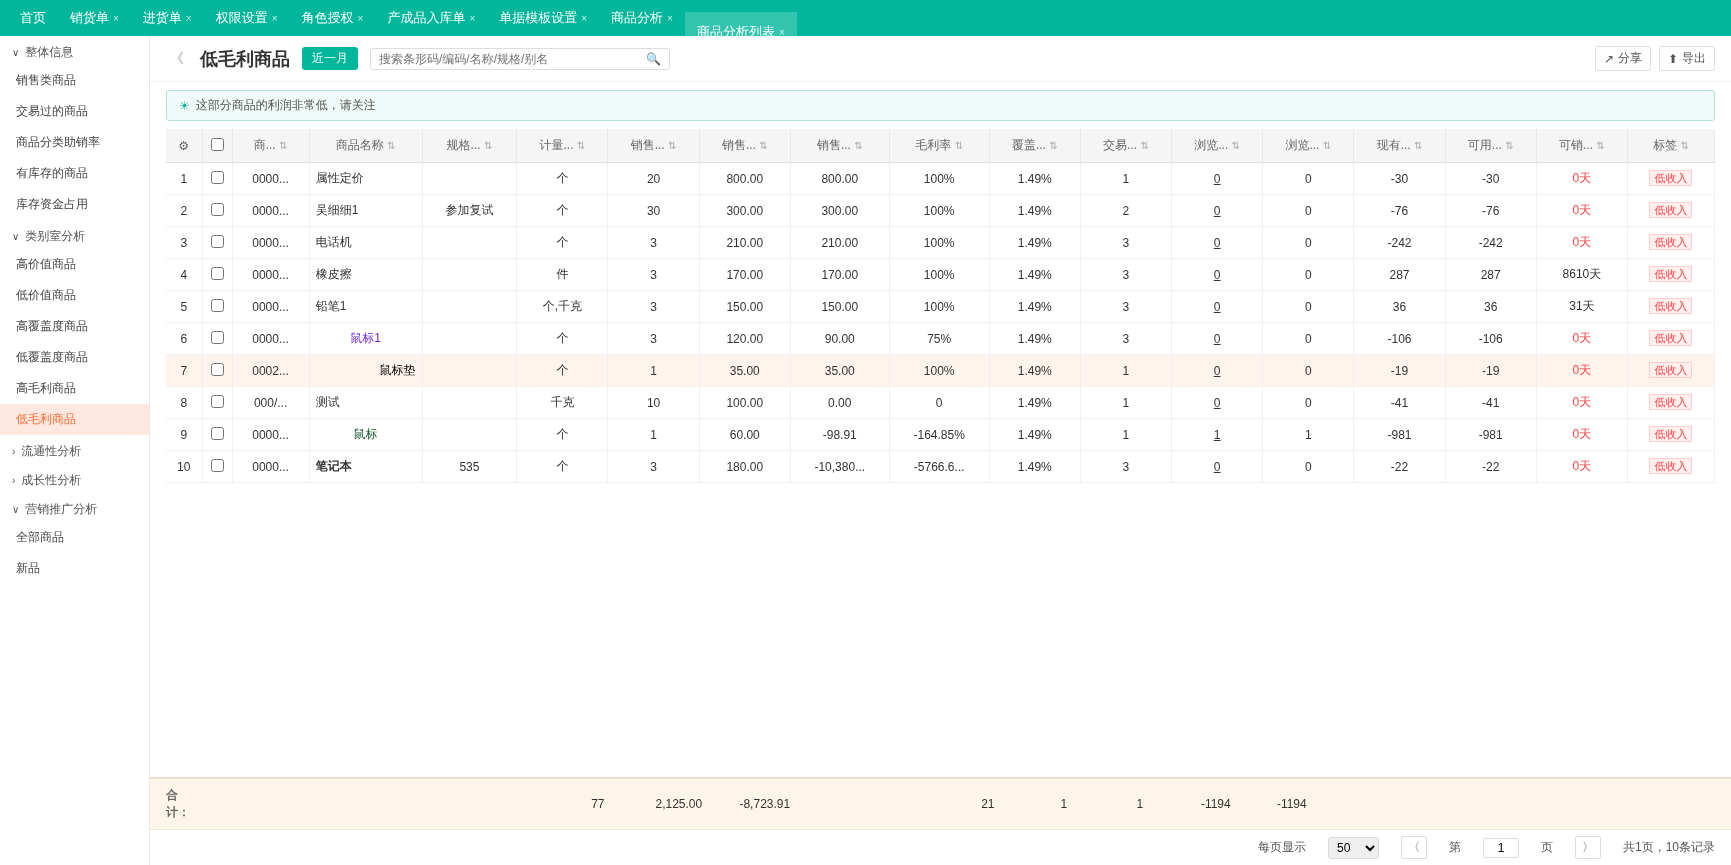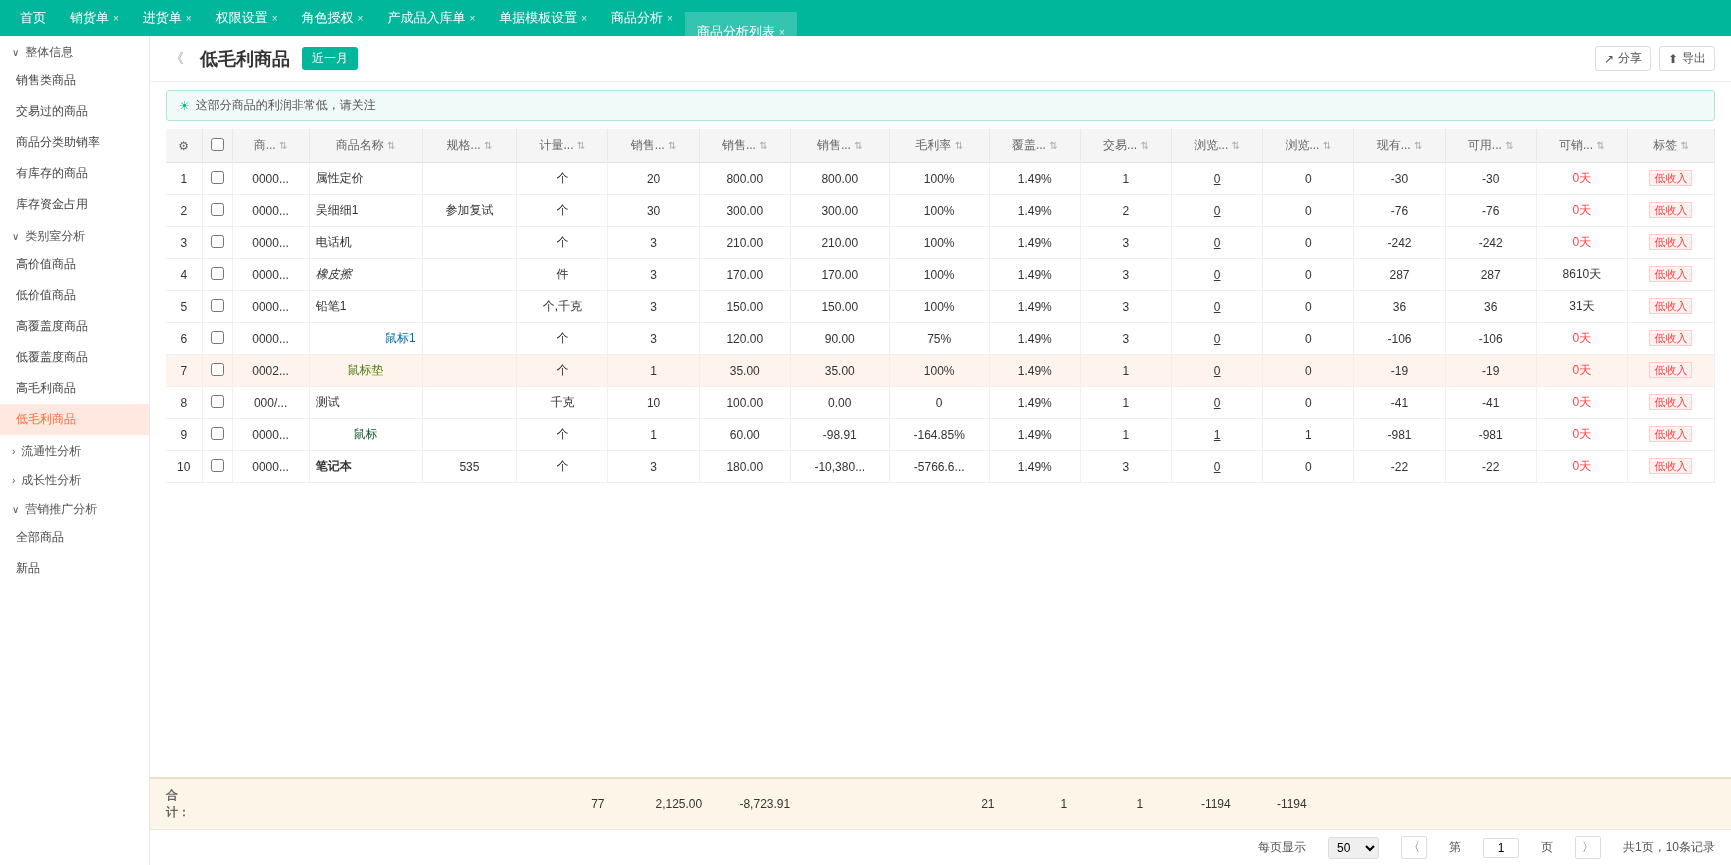--- a/index.html
+++ b/index.html
@@ -338,20 +338,24 @@
     <div class="sidebar-item">全部商品</div>
     <div class="sidebar-item">新品</div>
   </div>
 
   <div class="content-area">
 
     <div class="page-header">
       <span class="collapse-btn">《</span>
       <span class="page-title">低毛利商品</span>
       <button class="date-filter-btn">近一月</button>
+      <div class="search-box">
+        <input type="text" placeholder="搜索条形码/编码/名称/规格/别名" style="">
+        <span style="color:#aaa; cursor:pointer;">🔍</span>
+      </div>
       <div class="header-actions">
         <button class="action-btn">
           <span>↗</span>
           <span>分享</span>
         </button>
         <button class="action-btn">
           <span>⬆</span>
           <span>导出</span>
         </button>
       </div>
@@ -456,21 +460,21 @@
     <td>-242</td>
     <td class="days-red">0天</td>
     <td><span class="tag-badge">低收入</span></td>
   </tr>
             <tr>
     <td>4</td>
     <td class="checkbox-cell">
       <input type="checkbox" style="">
     </td>
     <td>0000...</td>
-    <td style="text-align:left; cursor:pointer; color:#333;font-style:italic;">橡皮擦</td>
+    <td style="text-align:left; cursor:pointer; color:#333;">橡皮擦</td>
     <td></td>
     <td>件</td>
     <td>3</td>
     <td>170.00</td>
     <td>170.00</td>
     <td>100%</td>
     <td>1.49%</td>
     <td>3</td>
     <td><span class="link-underline">0</span></td>
     <td>0</td>
@@ -500,21 +504,21 @@
     <td>36</td>
     <td class="days-normal">31天</td>
     <td><span class="tag-badge">低收入</span></td>
   </tr>
             <tr>
     <td>6</td>
     <td class="checkbox-cell">
       <input type="checkbox" style="">
     </td>
     <td>0000...</td>
-    <td style="text-align:right; cursor:pointer; color:#0369a1;">鼠标1</td>
+    <td style="text-align:center; cursor:pointer; color:#6d28d9;">鼠标1</td>
     <td></td>
     <td>个</td>
     <td>3</td>
     <td>120.00</td>
     <td>90.00</td>
     <td>75%</td>
     <td>1.49%</td>
     <td>3</td>
     <td><span class="link-underline">0</span></td>
     <td>0</td>
@@ -522,21 +526,21 @@
     <td>-106</td>
     <td class="days-red">0天</td>
     <td><span class="tag-badge">低收入</span></td>
   </tr>
             <tr class="highlighted">
     <td>7</td>
     <td class="checkbox-cell">
       <input type="checkbox" style="">
     </td>
     <td>0002...</td>
-    <td style="text-align:center; cursor:pointer; color:#4d7c0f;">鼠标垫</td>
+    <td style="text-align:right; cursor:pointer; color:#000000;">鼠标垫</td>
     <td></td>
     <td>个</td>
     <td>1</td>
     <td>35.00</td>
     <td>35.00</td>
     <td>100%</td>
     <td>1.49%</td>
     <td>1</td>
     <td><span class="link-underline">0</span></td>
     <td>0</td>

